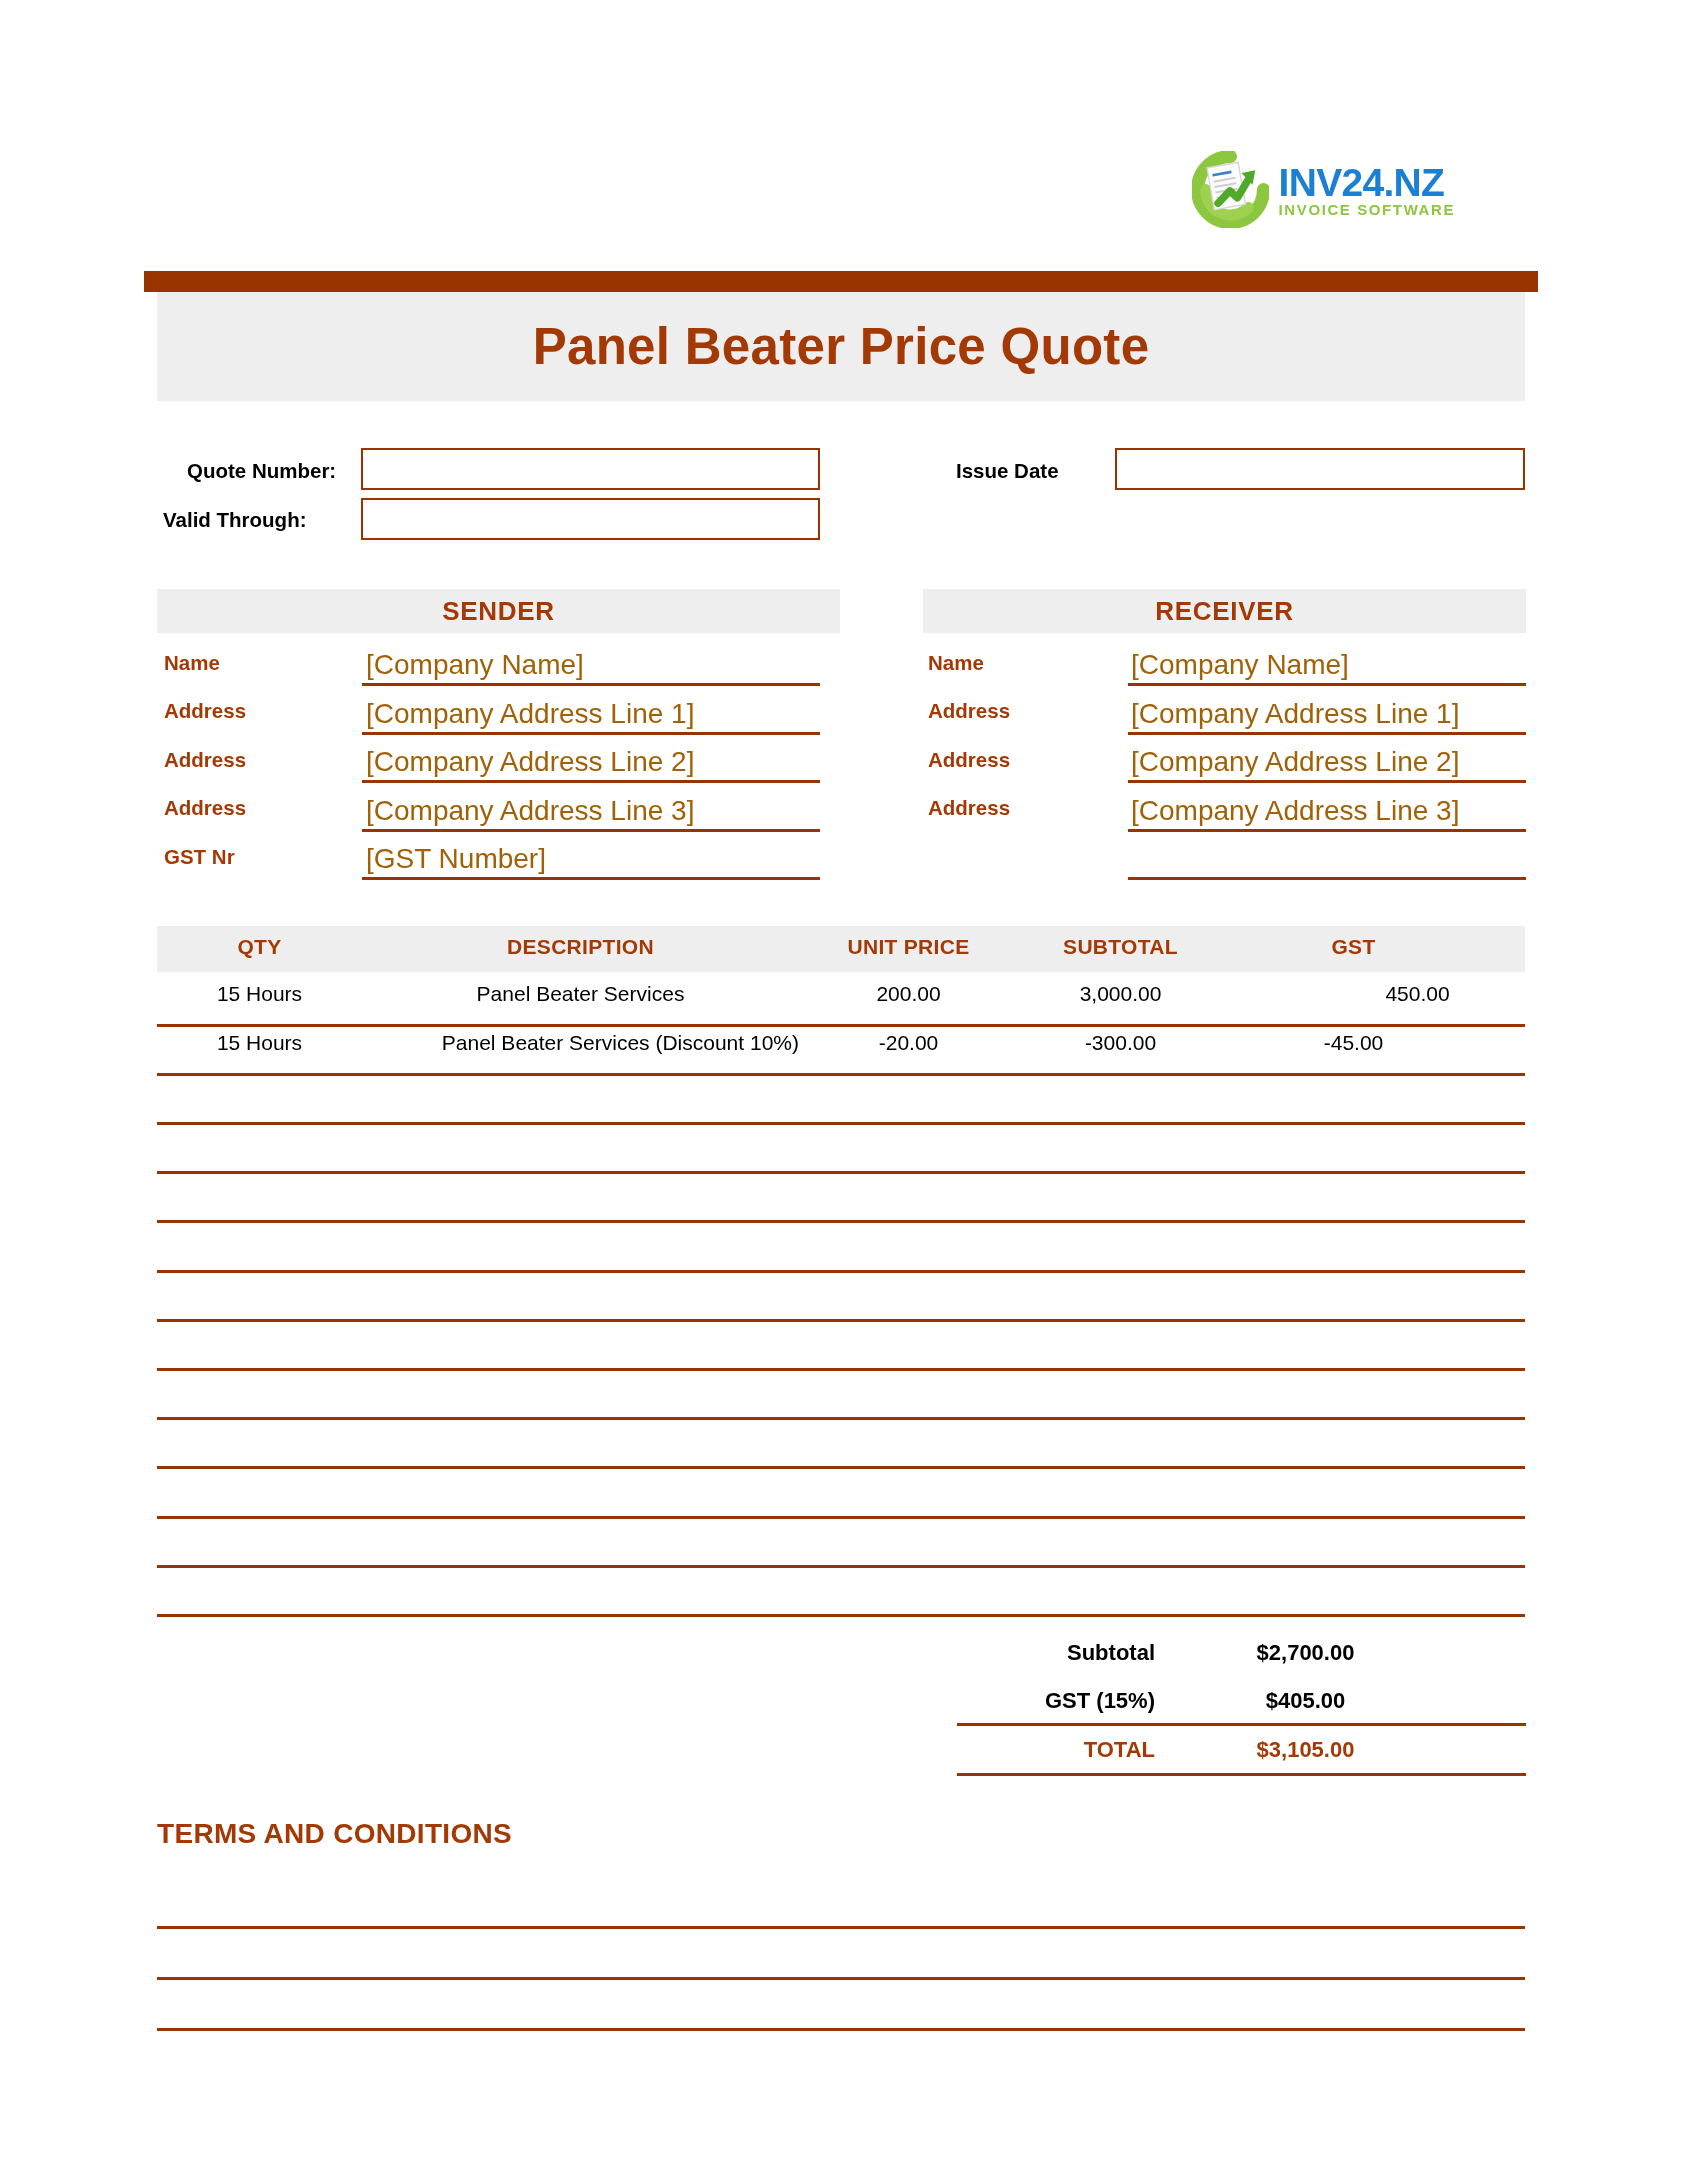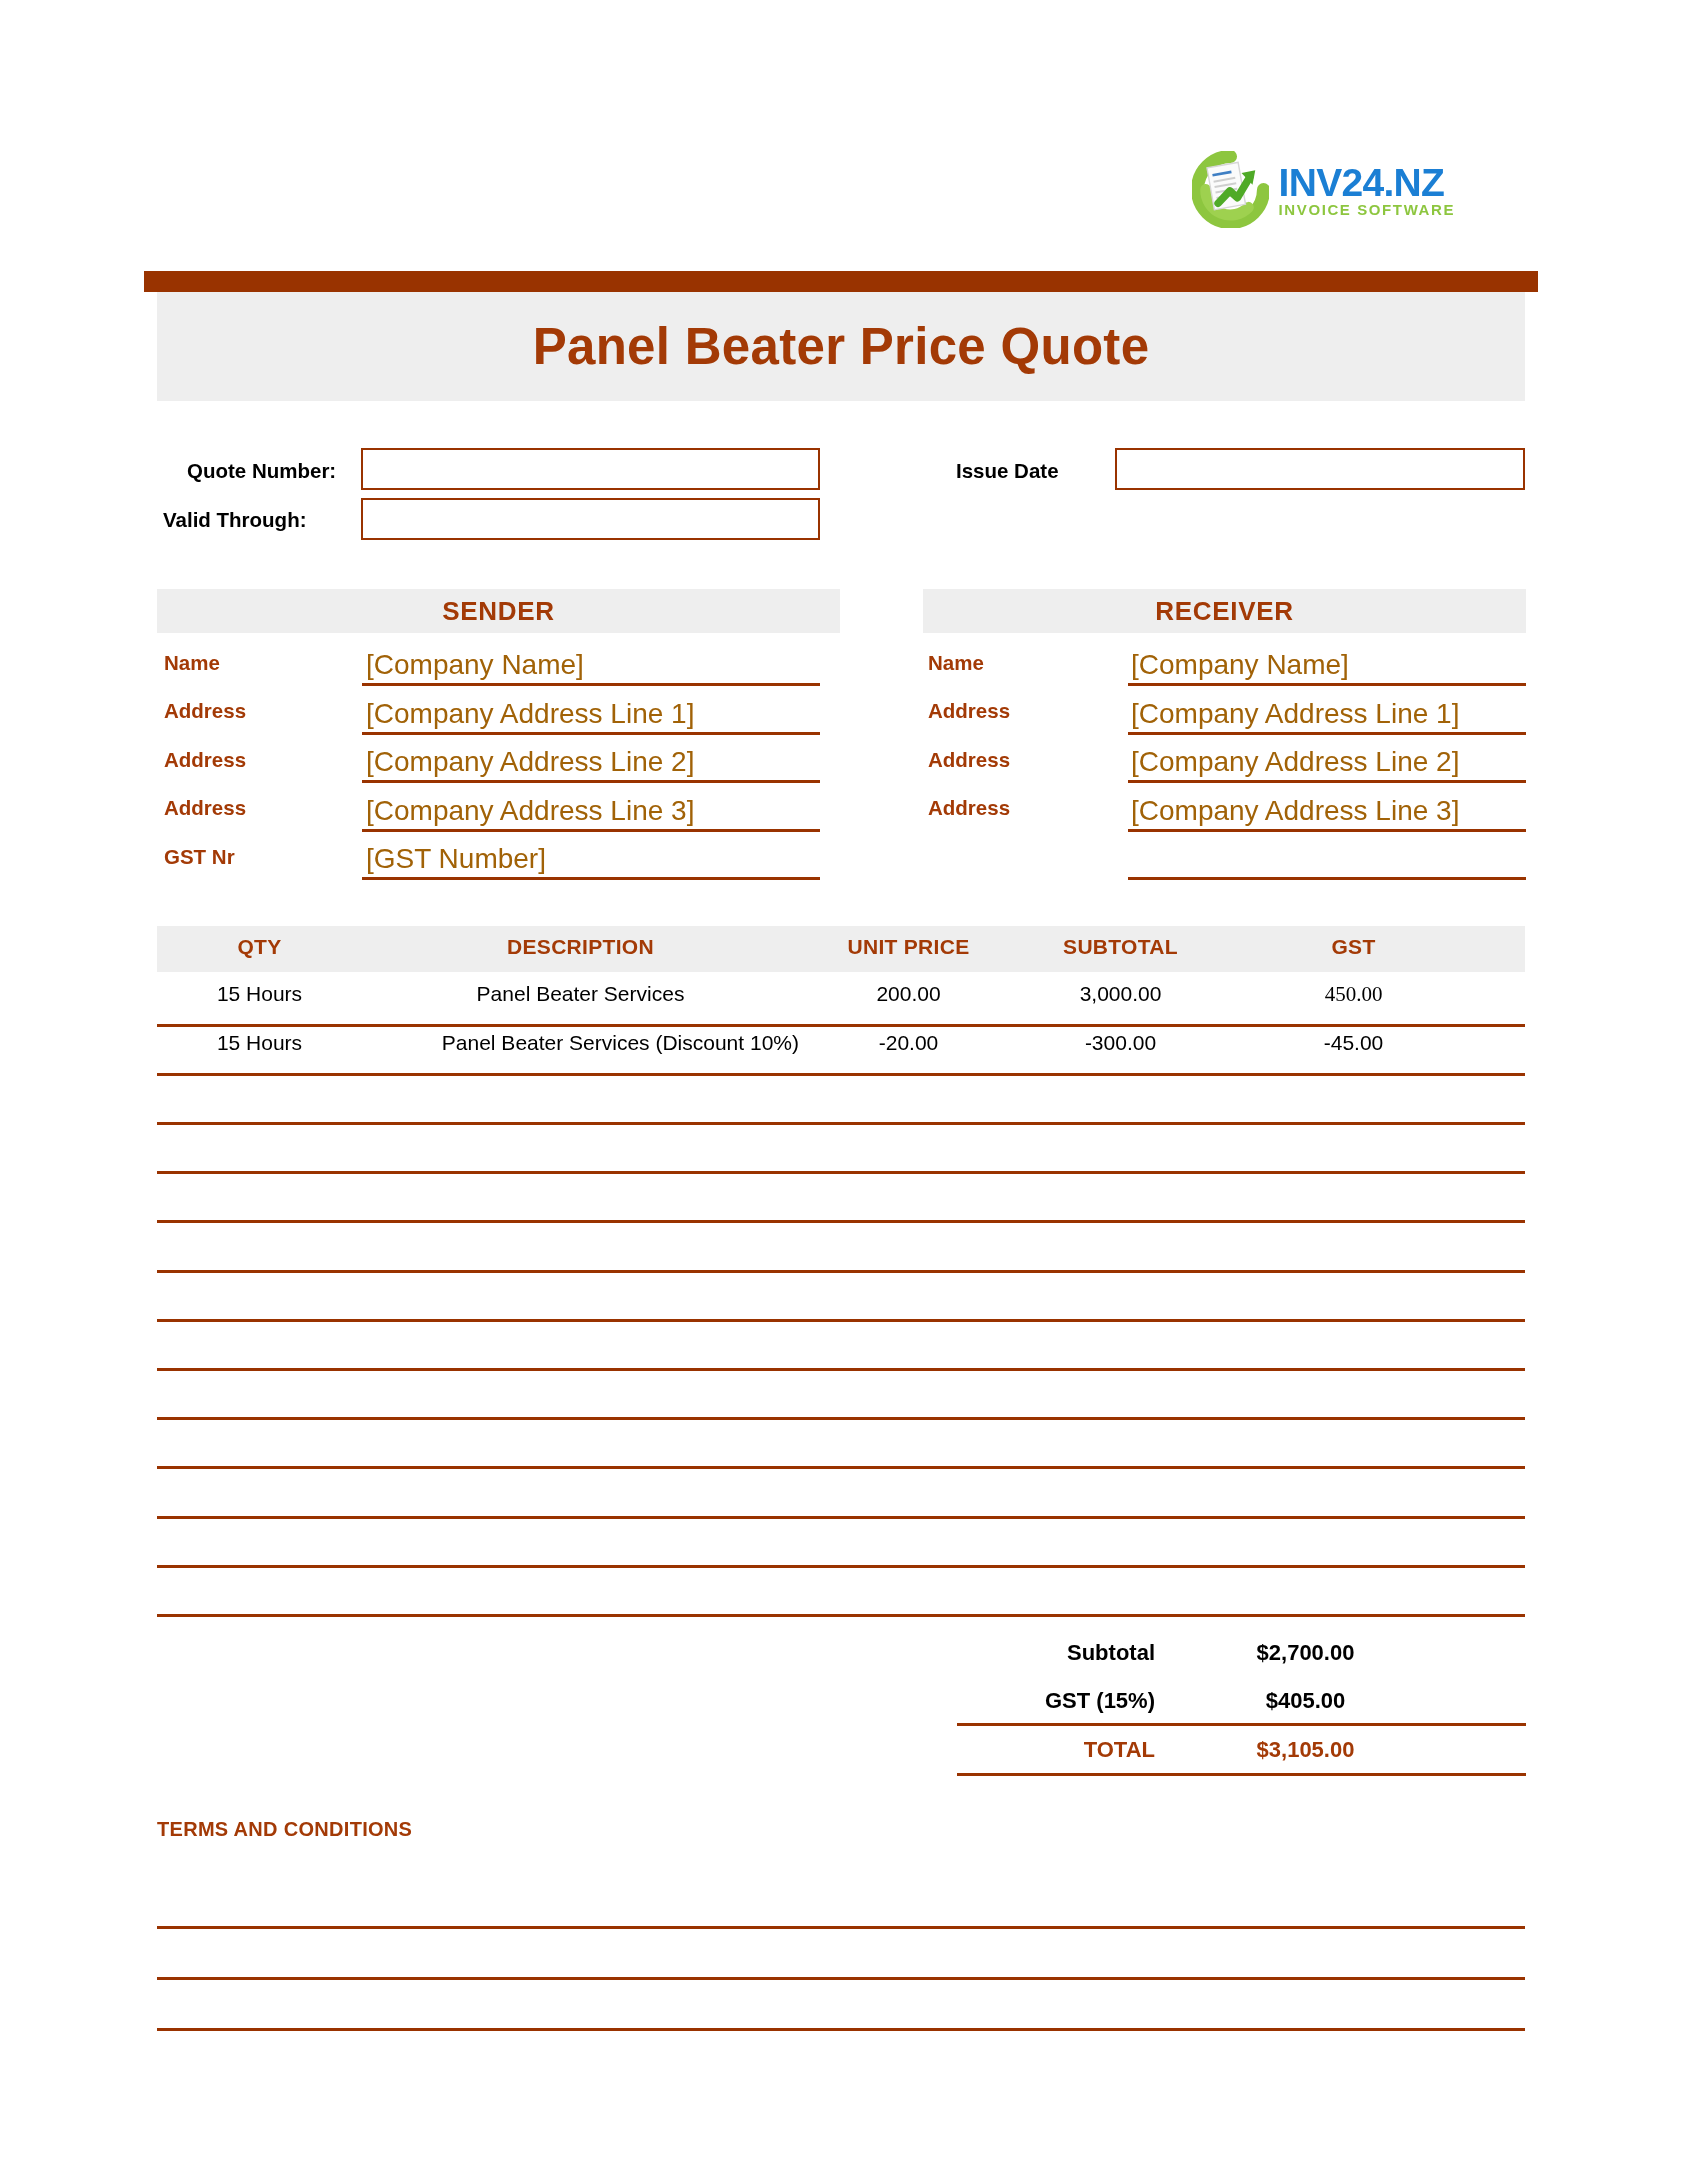--- a/index.html
+++ b/index.html
@@ -192,21 +192,21 @@
     width: 569px;
     height: 3.4px;
     background: #993300;
   }
 
   
   #terms-title {
     position: absolute;
     left: 157px;
     top: 1818px;
-    font-size: 20px;
+    font-size: 28px;
     font-weight: bold;
     color: #A33A06;
     letter-spacing: 0.3px;
   }
   .terms-rule {
     position: absolute;
     left: 157px;
     width: 1368px;
     height: 3.4px;
     background: #993300;
@@ -308,21 +308,21 @@
   <div class="items-head-cell" style="left:157px; width:205px;">QTY</div>
   <div class="items-head-cell" style="left:362px; width:437px;">DESCRIPTION</div>
   <div class="items-head-cell" style="left:806px; width:205px;">UNIT PRICE</div>
   <div class="items-head-cell" style="left:1018px; width:205px;">SUBTOTAL</div>
   <div class="items-head-cell" style="left:1251px; width:205px;">GST</div>
 
   <div class="row-cell" style="left:157px; top:982px; width:205px;">15 Hours</div>
   <div class="row-cell" style="left:362px; top:982px; width:437px;">Panel Beater Services</div>
   <div class="row-cell" style="left:806px; top:982px; width:205px;">200.00</div>
   <div class="row-cell" style="left:1018px; top:982px; width:205px;">3,000.00</div>
-  <div class="row-cell" style="left:1251px; top:982px; width:205px;font-family:Liberation Serif, serif;">450.00</div>
+  <div class="row-cell" style="left:1315px; top:982px; width:205px;">450.00</div>
   <div class="row-rule" style="top:1024px;"></div>
 
   <div class="row-cell" style="left:157px; top:1031px; width:205px;">15 Hours</div>
   <div class="row-cell" style="left:362px; top:1031px; width:437px;text-align:right;">Panel Beater Services (Discount 10%)</div>
   <div class="row-cell" style="left:806px; top:1031px; width:205px;">-20.00</div>
   <div class="row-cell" style="left:1018px; top:1031px; width:205px;">-300.00</div>
   <div class="row-cell" style="left:1251px; top:1031px; width:205px;">-45.00</div>
   <div class="row-rule" style="top:1073px;"></div>
 
   <div class="row-rule" style="top:1122px;"></div>

